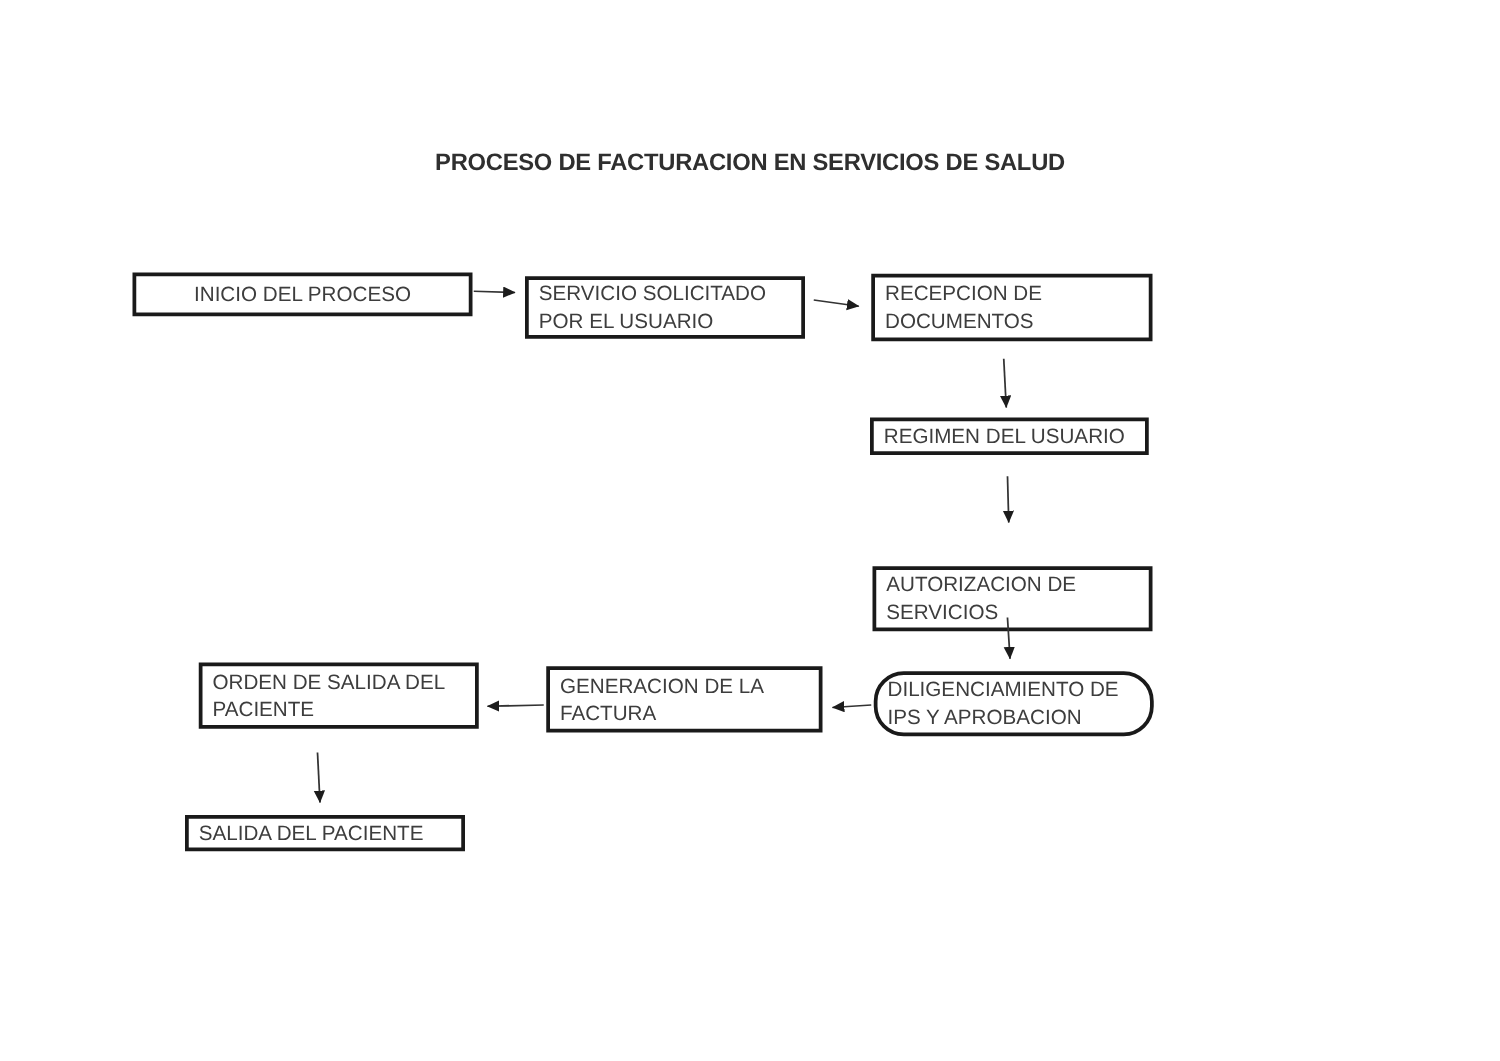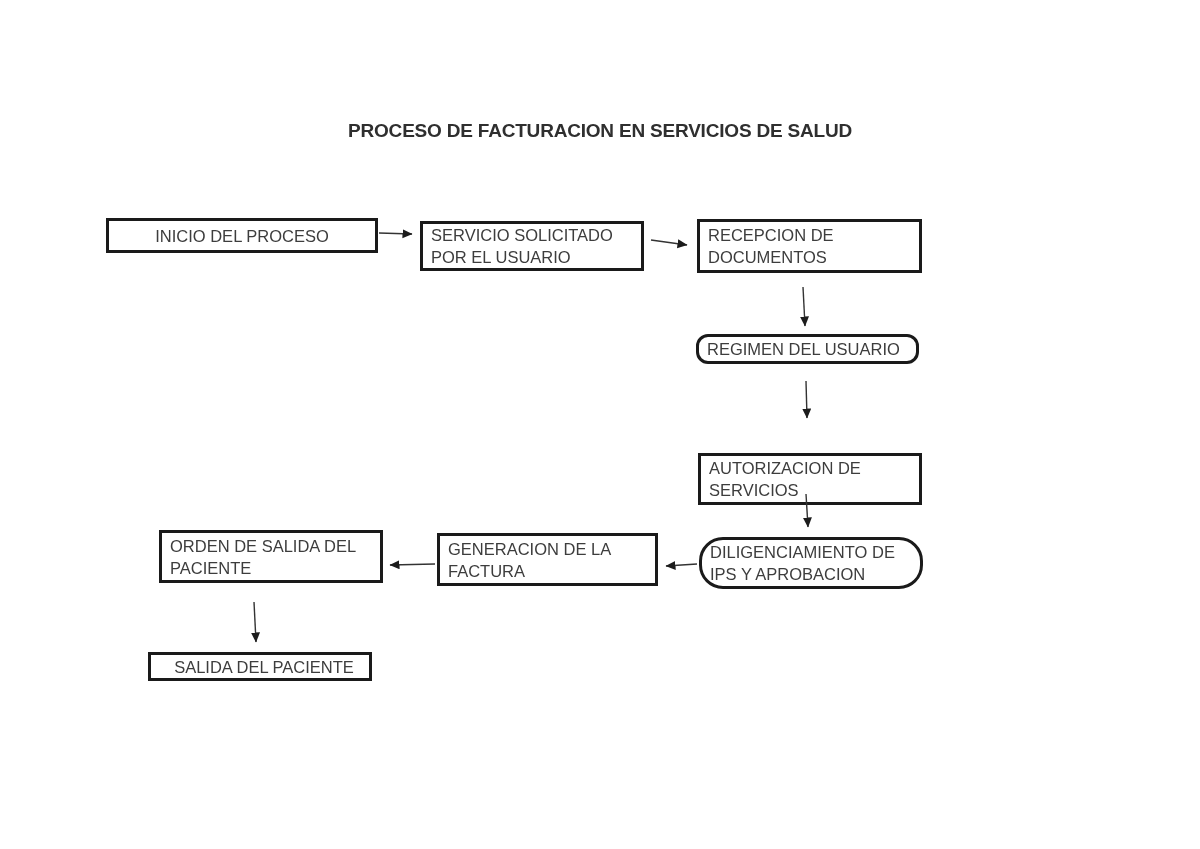--- a/index.html
+++ b/index.html
@@ -36,26 +36,26 @@
   .flow-node .node-label {
     font-size: 16.5px;
     line-height: 22px;
     color: #3d3d3d;
     white-space: pre-line;
   }
   .flow-node.center { justify-content: center; padding-left: 0; }
   #node-inicio           { left: 106px; top: 218px; width: 272px; height: 35px; }
   #node-servicio         { left: 420px; top: 221px; width: 224px; height: 50px; }
   #node-recepcion        { left: 697px; top: 219px; width: 225px; height: 54px; align-items: center; }
-  #node-regimen          { left: 696px; top: 334px; width: 223px; height: 30px; border-radius: 12px; }
+  #node-regimen          { left: 696px; top: 334px; width: 223px; height: 30px; }
   #node-autorizacion     { left: 698px; top: 428px; width: 224px; height: 52px; margin-top: 25px; }
   #node-diligenciamiento { left: 699px; top: 537px; width: 224px; height: 52px; border-radius: 24px; }
   #node-generacion       { left: 437px; top: 533px; width: 221px; height: 53px; }
   #node-orden            { left: 159px; top: 530px; width: 224px; height: 53px; }
-  #node-salida           { left: 148px; top: 652px; width: 224px; height: 29px; justify-content: center; }
+  #node-salida           { left: 148px; top: 652px; width: 224px; height: 29px; }
   #arrow-layer {
     position: absolute;
     left: 0; top: 0;
     pointer-events: none;
   }
 </style>
 </head>
 <body>
 
 <div id="page">

